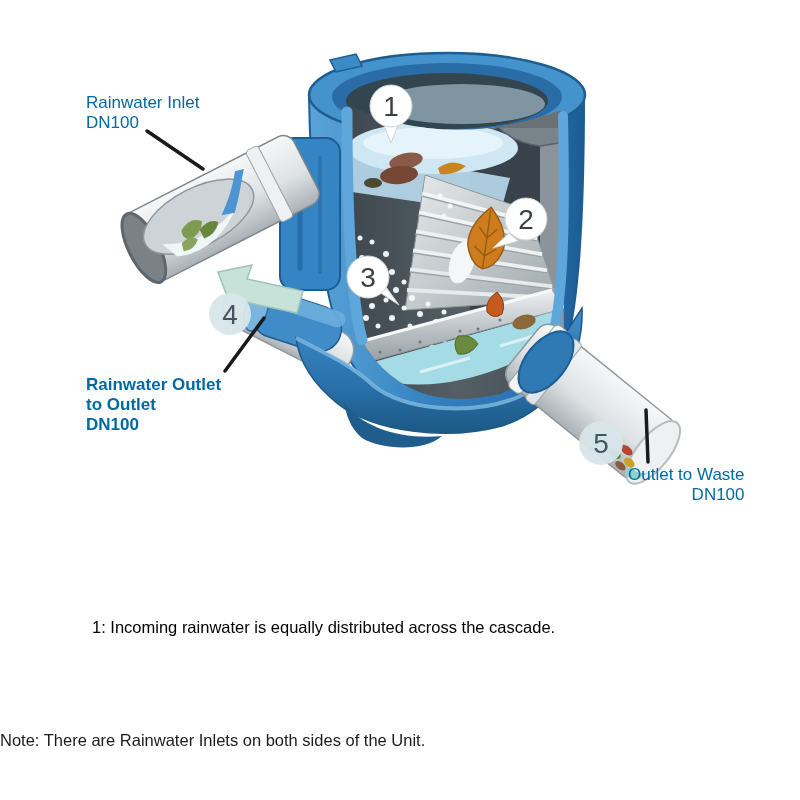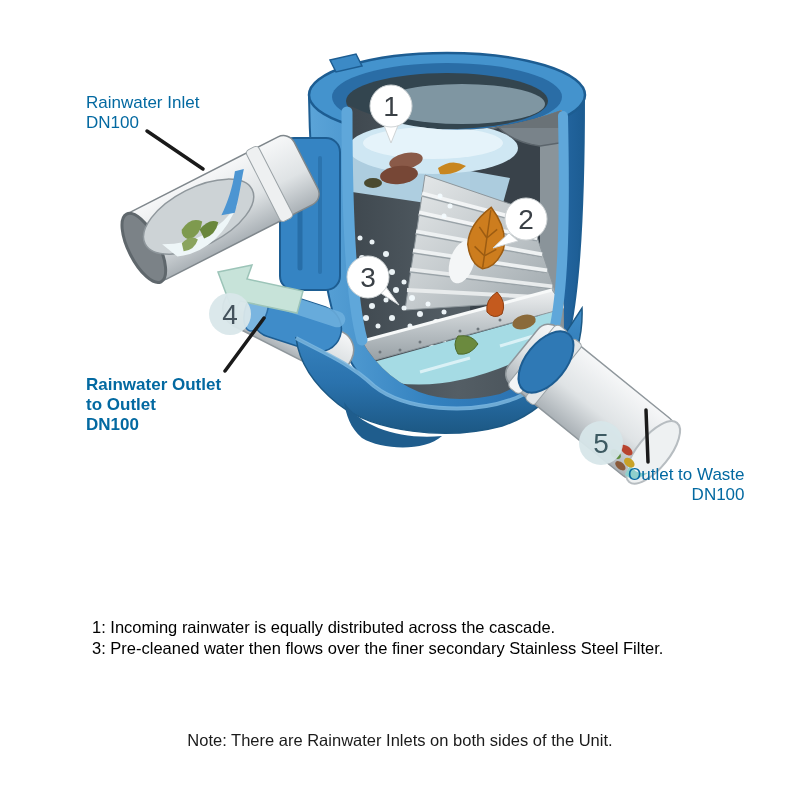--- a/index.html
+++ b/index.html
@@ -1,21 +1,21 @@
 <!DOCTYPE html>
 <html><head>
 <meta charset="utf-8">
 <style>
   html,body{margin:0;padding:0;background:#ffffff;}
   .stage{position:relative;width:800px;height:800px;background:#ffffff;overflow:hidden;
          font-family:"Liberation Sans", sans-serif;color:#1c1c1c;}
   .stage svg{position:absolute;left:0;top:0;}
   .label{position:absolute;font-size:17px;line-height:20px;color:#0369a1;white-space:nowrap;}
   .steps{position:absolute;left:92px;top:587px;font-size:16.5px;line-height:21.2px;color:#000000;margin-top:30px;}
-  .note{position:absolute;left:0;top:731px;width:800px;text-align:center;font-size:16.5px;color:#1b1b1b;}
+  .note{position:absolute;left:0;top:731px;width:800px;text-align:left;font-size:16.5px;color:#1b1b1b;}
   .callout-num{font-family:"Liberation Sans",sans-serif;}
 </style>
 </head>
 <body>
 
 <div class="stage">
 
 <svg width="800" height="800" viewBox="0 0 800 800">
   <defs>
     <linearGradient id="bodyGrad" x1="0" y1="0" x2="1" y2="0">
@@ -278,18 +278,17 @@
   <div>DN100</div>
 </div>
 
 <div class="label" style="left:628px;top:465px;text-align:right;">
   <div>Outlet to Waste</div>
   <div>DN100</div>
 </div>
 
 <div class="steps">
   <div>1: Incoming rainwater is equally distributed across the cascade.</div>
-  <div>3: Pre-cleaned water then flows over the finer secondary Stainless Steel Filter.</div>
 </div>
 
 <div class="note">Note: There are Rainwater Inlets on both sides of the Unit.</div>
 
 </div>
 
 </body></html>

